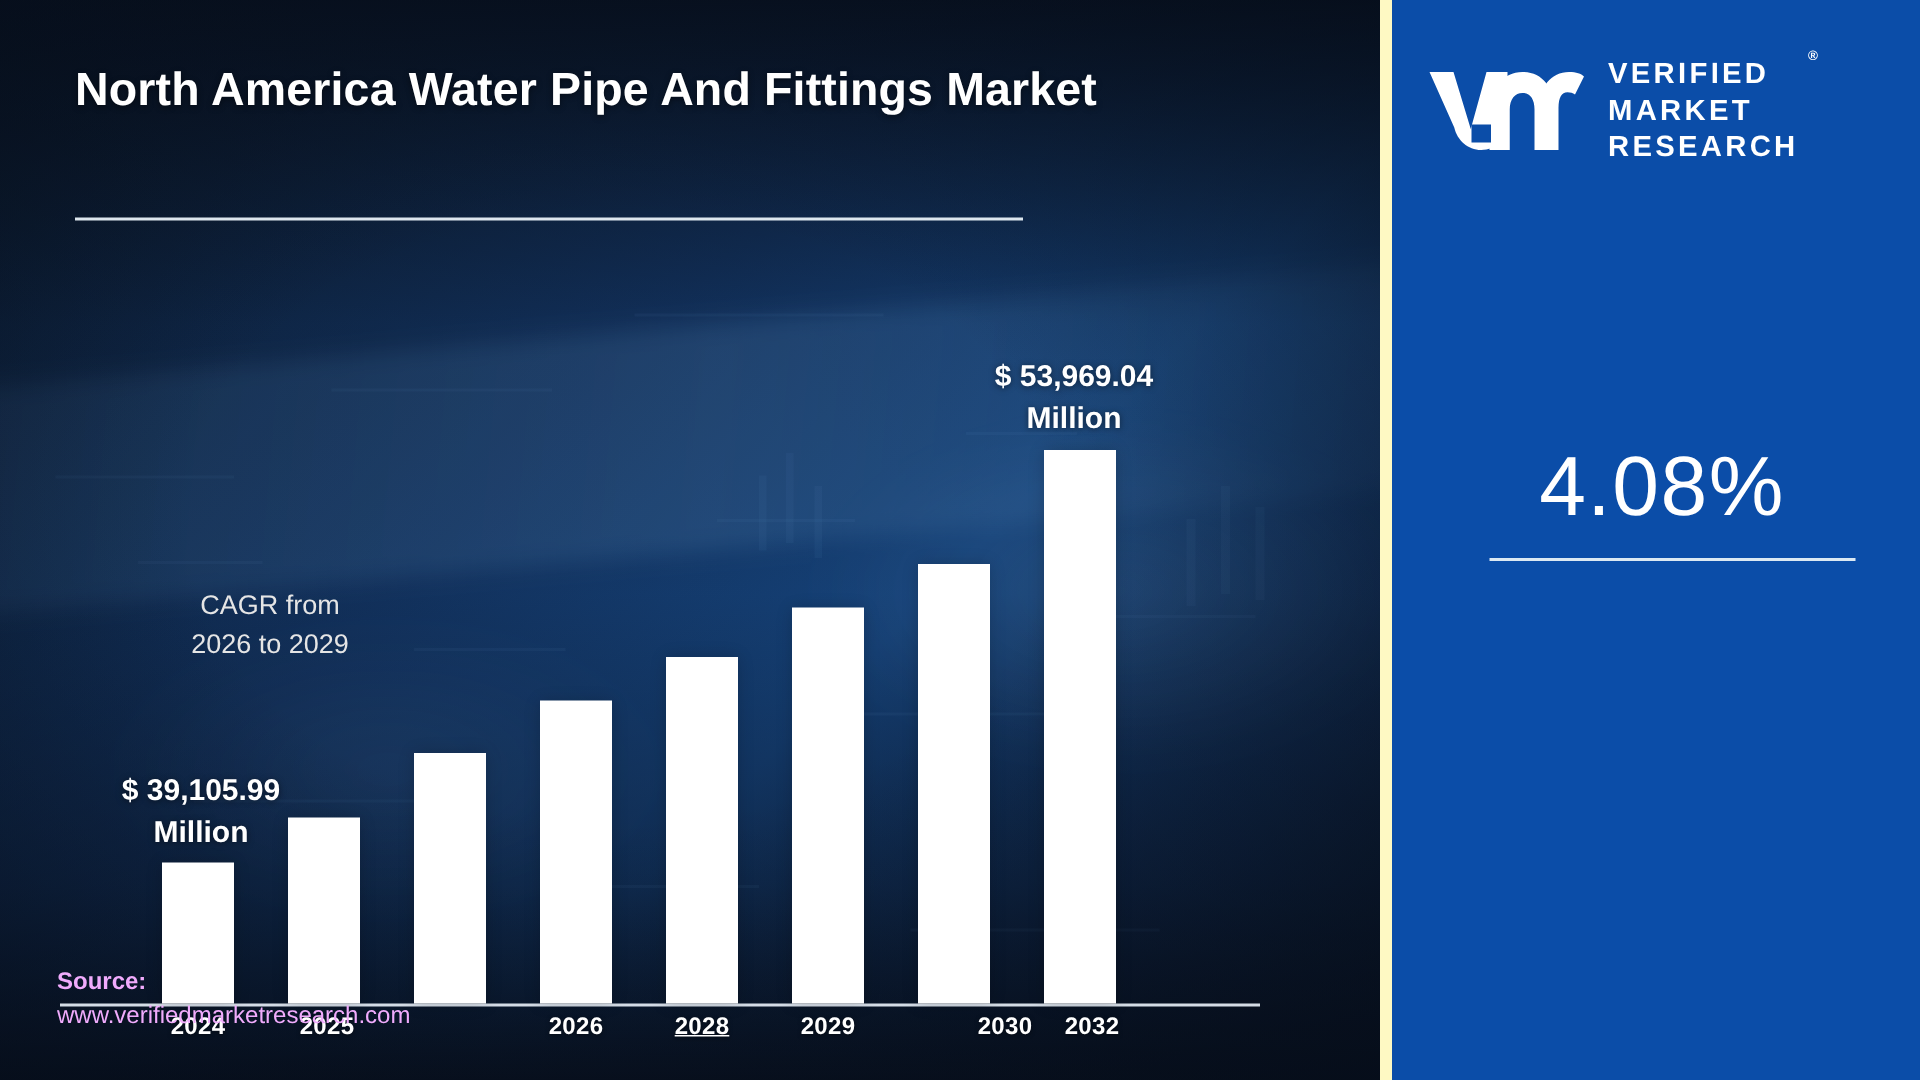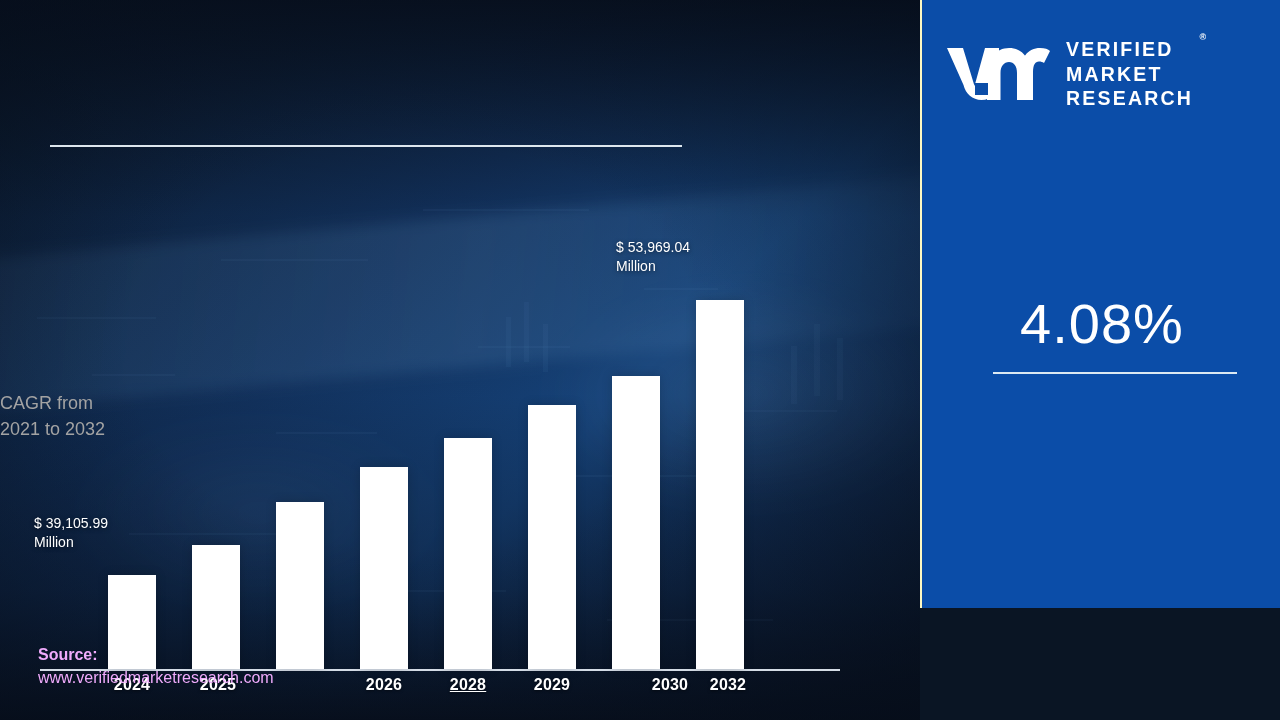--- a/index.html
+++ b/index.html
@@ -62,32 +62,32 @@
   .bar{
     position:absolute;width:48px;background:#ffffff;
     box-shadow:0 0 10px rgba(0,0,0,.18);
   }
   .xlabel{
     position:absolute;width:84px;text-align:center;top:676px;
     color:#ffffff;font-size:16px;font-weight:700;letter-spacing:.2px;
     text-shadow:0 1px 3px rgba(0,0,0,.5);
   }
   .vlabel{
-    position:absolute;width:200px;text-align:left;
-    color:#ffffff;font-size:14px;font-weight:400;line-height:1.38;
+    position:absolute;width:200px;text-align:center;
+    color:#ffffff;font-size:20px;font-weight:700;line-height:1.38;
     text-shadow:0 1px 4px rgba(0,0,0,.5);
   }
   .vlabel-first{left:34px;top:514px;}
   .vlabel-last{left:616px;top:238px;}
 
   
   .right-panel{
-    position:absolute;left:920px;top:0;width:360px;height:608px;
+    position:absolute;left:920px;top:0;width:360px;height:720px;
     background:#0b4da8;
-    border-left:2px solid #fef9c3;
+    border-left:8px solid #fef9c3;
   }
   .logo-wrap{
     position:absolute;left:22px;top:28px;width:320px;height:92px;
     display:flex;align-items:center;gap:14px;
   }
   .logo-mark{width:108px;height:62px;flex:none;}
   .logo-text{
     position:relative;color:#ffffff;font-size:19.5px;font-weight:700;
     line-height:1.25;letter-spacing:2.2px;
   }
@@ -95,22 +95,22 @@
     position:absolute;right:-13px;top:-5px;font-size:9px;font-weight:700;letter-spacing:0;
   }
   .cagr{
     position:absolute;left:0;top:296px;width:360px;text-align:center;
     color:#ffffff;font-size:56px;font-weight:400;letter-spacing:1px;line-height:1;
   }
   .cagr-rule{
     position:absolute;left:993px;top:372px;width:244px;height:2px;background:#dce9f3;
   }
   .cagr-sub{
-    position:absolute;left:0;top:391px;width:360px;text-align:left;
-    color:#a3a3a3;font-size:18px;font-weight:400;line-height:1.42;
+    position:absolute;left:0;top:391px;width:360px;text-align:center;
+    color:#e5e5e5;font-size:18px;font-weight:400;line-height:1.42;
   }
   .source{
     position:absolute;left:38px;top:643px;width:310px;
     color:#f0abfc;font-size:16px;font-weight:700;line-height:1.45;
   }
   .source .url{font-weight:400;}
 </style>
 </head>
 <body>
 
@@ -136,20 +136,21 @@
       <i style="left:66%;top:86%;width:18%;height:2px;"></i>
       <i style="left:86%;top:48%;width:6px;height:58px;"></i>
       <i style="left:88.5%;top:45%;width:6px;height:72px;"></i>
       <i style="left:91%;top:47%;width:6px;height:62px;"></i>
       <i style="left:55%;top:44%;width:5px;height:50px;"></i>
       <i style="left:57%;top:42%;width:5px;height:60px;"></i>
       <i style="left:59%;top:45%;width:5px;height:48px;"></i>
     </div>
     <div class="vignette"></div>
 
+    <div class="title">North America Water Pipe And Fittings Market</div>
     <div class="title-rule"></div>
 
     <div class="chart" id="chart">
       <div class="axis-line"></div>
     <div class="bar" title="2024: 39105.99 USD Million" style="left: 108px; top: 575px; height: 94px;"></div>
         <div class="xlabel" style="left: 90px;">2024</div>
         <div class="bar" title="2025: 40701.66 USD Million" style="left: 192px; top: 545.477px; height: 123.523px;"></div>
         <div class="xlabel" style="left: 176px;">2025</div>
         <div class="bar" title="2026: 43049.27 USD Million" style="left: 276px; top: 502.04px; height: 166.96px;"></div>
         <div class="xlabel" style="left: 258px; margin-top: 45px;">2026</div>
@@ -198,21 +199,21 @@
         <span class="reg">®</span>
       </div>
     </div>
 
     <div class="cagr">4.08%</div>
   </div>
 
   <div class="cagr-rule"></div>
   <div class="cagr-sub">
     <div>CAGR from</div>
-    <div>2021 to 2032</div>
+    <div>2026 to 2029</div>
   </div>
 
   <div class="source">
     <div>Source:</div>
     <div class="url">www.verifiedmarketresearch.com</div>
   </div>
 
 </div>
 
 </body></html>

